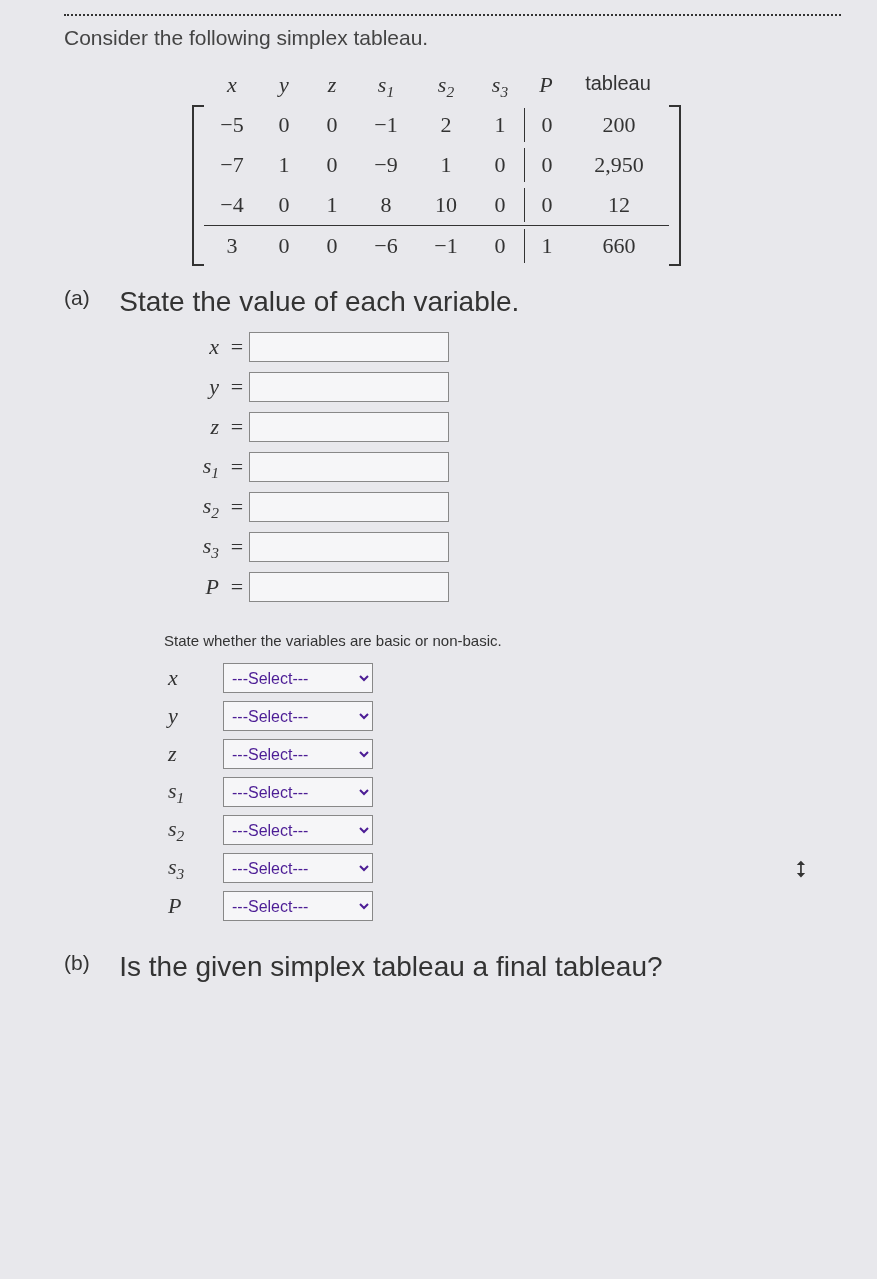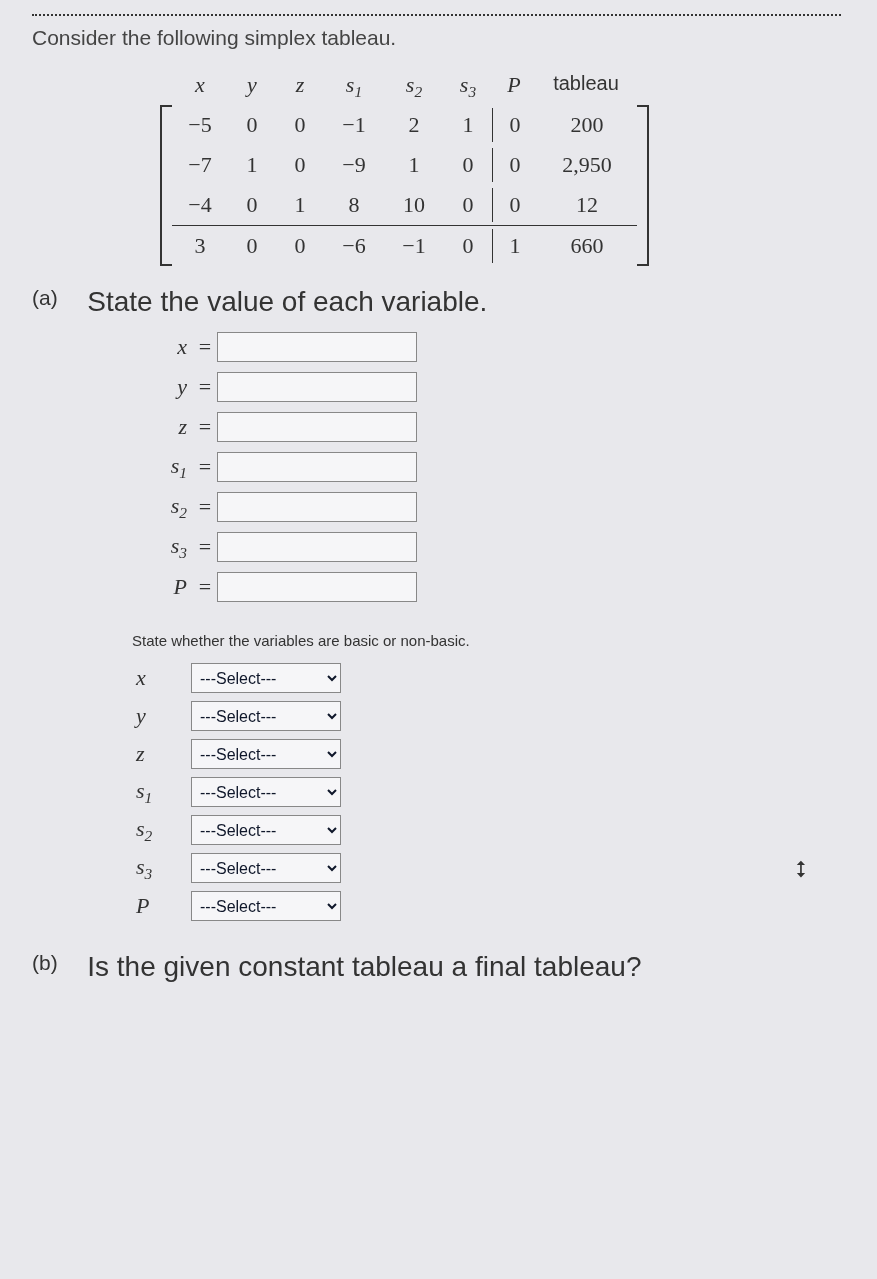--- a/index.html
+++ b/index.html
@@ -4,21 +4,21 @@
 <style>
   body {
     margin: 0;
     font-family: Verdana, Geneva, sans-serif;
     font-size: 19px;
     color: #333;
     background: #e8e8ec;
     width: 877px;
   }
   .container {
-    padding: 14px 36px 20px 32px;
+    padding: 14px 36px 20px 64px;
     position: relative;
   }
   .top-border {
     border-top: 2px dotted #333;
     margin-bottom: 10px;
   }
   .prompt {
     font-size: 21px;
     color: #444;
     margin-bottom: 18px;
@@ -96,21 +96,21 @@
     box-sizing: border-box;
     padding: 2px 6px;
     font-size: 16px;
   }
   .select-input {
     width: 150px;
     height: 30px;
     border: 1px solid #888;
     background: #f6f6f8;
     font-size: 16px;
-    color: #0f172a;
+    color: #4c1d95;
     padding-left: 4px;
   }
 
   .basic-section { margin-left: 100px; margin-top: 30px; }
   .basic-prompt {
     font-size: 15px;
     margin-bottom: 14px;
   }
   .basic-row {
     display: flex;
@@ -284,15 +284,15 @@
     <div class="basic-row">
       <div class="basic-label">P</div>
       <select class="select-input"><option>---Select---</option></select>
     </div>
   </div>
 
   <span class="cursor">⭥</span>
 
   <div class="part-b">
     <span class="part-label">(b)</span>
-    <span class="part-text">Is the given constant tableau a final tableau?</span>
+    <span class="part-text">Is the given simplex tableau a final tableau?</span>
   </div>
 </div>
 
 </body></html>

